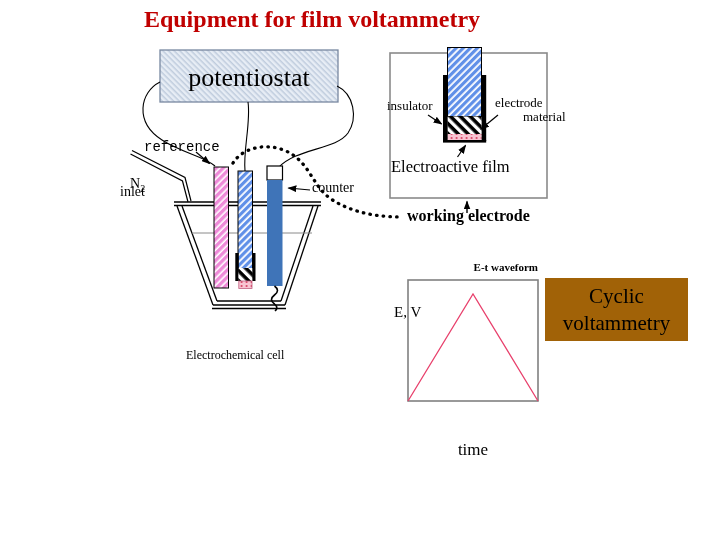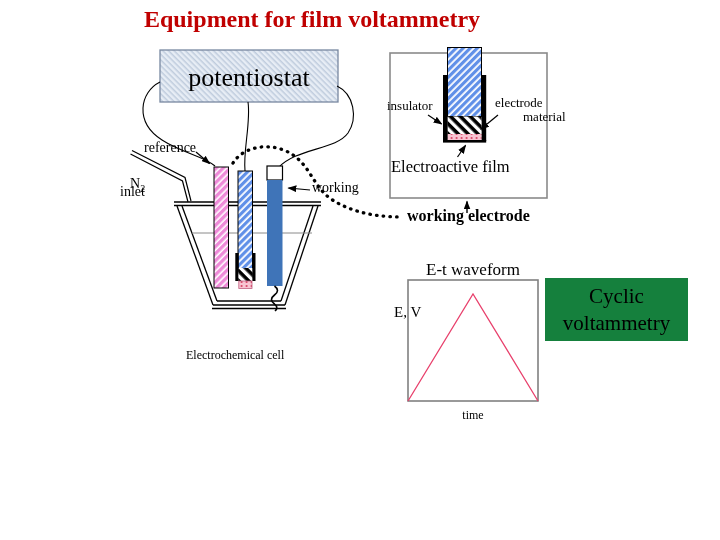--- a/index.html
+++ b/index.html
@@ -8,23 +8,23 @@
   #art{position:absolute;left:0;top:0;}
   .txt{position:absolute;white-space:nowrap;line-height:1.1;}
   .title{font-size:24px;font-weight:bold;width:360px;text-align:center;}
   .pot-label{width:178px;height:52px;display:flex;align-items:center;justify-content:center;
              font-size:26px;}
   .small{font-size:14px;}
   .tiny{font-size:13px;}
   .film{font-size:16.5px;}
   .we-caption{font-size:16px;font-weight:bold;}
   .cell-caption{font-size:12px;}
-  .wf-title{font-size:17px;font-weight:normal;width:130px;text-align:center;}
+  .wf-title{font-size:11px;font-weight:bold;width:130px;text-align:right;}
   .wf-ylab{font-size:15px;}
-  .wf-xlab{font-size:12px;width:130px;text-align:center;}
+  .wf-xlab{font-size:17px;width:130px;text-align:center;margin-top:32px;}
   .cyc-box{position:absolute;left:545px;top:278px;width:143px;height:63px;
            display:flex;flex-direction:column;align-items:center;justify-content:center;
            font-size:21px;line-height:1.28;}
   sub.n2{font-size:10px;}
 </style>
 </head>
 <body>
 
 <div id="stage">
 
@@ -114,37 +114,37 @@
     <path d="M467,213 L467,201.5" stroke="#000" stroke-width="1.4" marker-end="url(#arw)"></path>
 
     <rect x="408" y="280" width="130" height="121" fill="#ffffff" stroke="#808080" stroke-width="1.6"></rect>
     <polyline id="waveform-line" fill="none" stroke="#e8406c" stroke-width="1.3" points="408.0,401.0 473.0,293.9 538.0,401.0"></polyline>
   </svg>
 
   <div class="txt pot-label" style="left:160px;top:52px;">potentiostat</div>
 
   <div class="txt title" style="left: 132px; top: 6px; color: rgb(192, 0, 0);">Equipment for film voltammetry</div>
 
-  <div class="txt small" style="left:144px;top:140px;">reference</div>
+  <div class="txt small" style="left:144px;top:140px;font-family:Liberation Mono, monospace;">reference</div>
 
   <div class="txt small" style="left:130px;top:176px;"><span>N</span><sub class="n2">2</sub></div>
   <div class="txt small" style="left:120px;top:184px;">inlet</div>
 
-  <div class="txt small" style="left:312px;top:180px;">working</div>
+  <div class="txt small" style="left:312px;top:180px;">counter</div>
 
   <div class="txt cell-caption" style="left:186px;top:349px;">Electrochemical cell</div>
 
   <div class="txt tiny" style="left:387px;top:99px;">insulator</div>
   <div class="txt tiny" style="left:495px;top:96px;">electrode</div>
   <div class="txt tiny" style="left:523px;top:110px;">material</div>
   <div class="txt film" style="left:391px;top:158px;">Electroactive film</div>
   <div class="txt we-caption" style="left:407px;top:207px;">working electrode</div>
 
   <div class="txt wf-title" style="left:408px;top:261px;">E-t waveform</div>
   <div class="txt wf-ylab" style="left:394px;top:304px;">E, V</div>
   <div class="txt wf-xlab" style="left:408px;top:409px;">time</div>
 
-  <div class="cyc-box" style="background: #15803d; text-align: center;">
+  <div class="cyc-box" style="background: #a16207; text-align: center;">
     <span>Cyclic</span>
     <span>voltammetry</span>
   </div>
 
 </div>
 
 </body></html>

